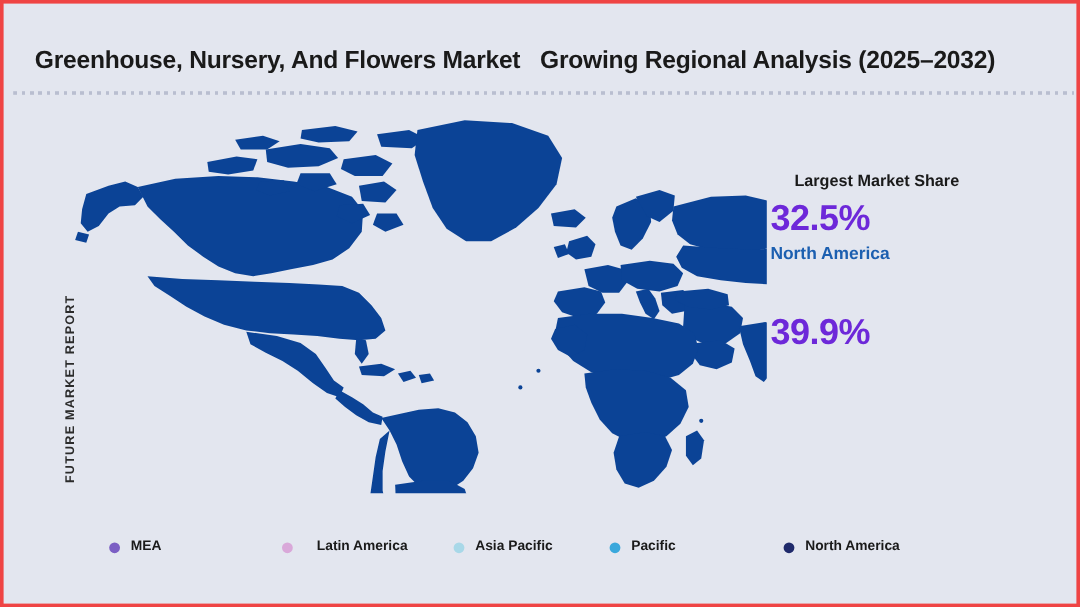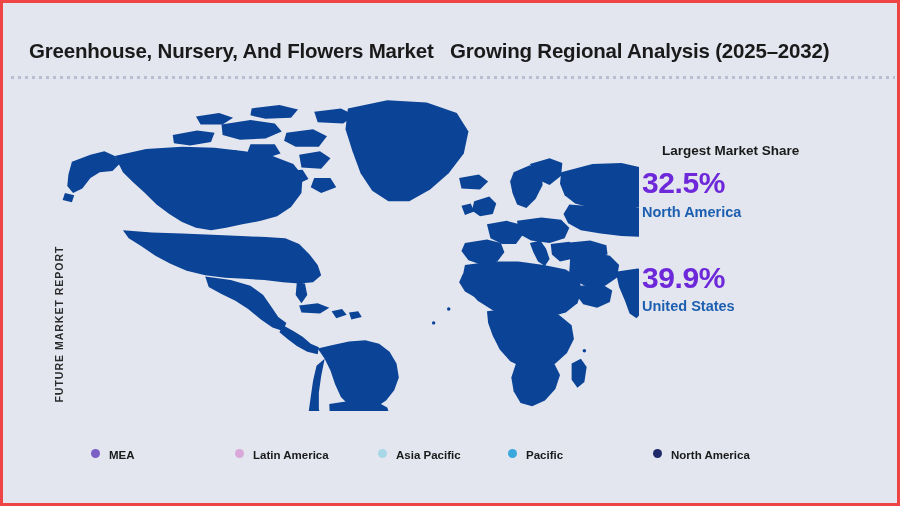--- a/index.html
+++ b/index.html
@@ -109,21 +109,21 @@
   #legend {
     position: absolute;
     left: 80px;
     top: 446px;
     width: 740px;
     height: 22px;
   }
   .legend-item {
     position: absolute;
     display: flex;
-    align-items: flex-start;
+    align-items: flex-end;
     white-space: nowrap;
   }
   .legend-dot {
     width: 9px;
     height: 9px;
     border-radius: 50%;
     margin-right: 9px;
     flex: none;
   }
   .legend-label {
@@ -265,33 +265,32 @@
   <div id="stats">
 
     <div class="stat-block">
       <div class="stat-label">Largest Market Share</div>
       <div class="stat-value">32.5%</div>
       <div class="stat-region">North America</div>
     </div>
 
     <div class="stat-block">
       <div class="stat-value">39.9%</div>
-      <div class="stat-region">United States</div>
     </div>
 
   </div>
 
   <div id="legend">
 
     <div class="legend-item" style="left:8px;">
       <span class="legend-dot" style="background: rgb(123, 95, 196);"></span>
       <span class="legend-label">MEA</span>
     </div>
 
-    <div class="legend-item" style="left:152px;">
+    <div class="legend-item" style="left:152px;gap:11px;">
       <span class="legend-dot" style="background: rgb(217, 168, 217);"></span>
       <span class="legend-label">Latin America</span>
     </div>
 
     <div class="legend-item" style="left:295px;">
       <span class="legend-dot" style="background: rgb(168, 216, 232);"></span>
       <span class="legend-label">Asia Pacific</span>
     </div>
 
     <div class="legend-item" style="left:425px;">

